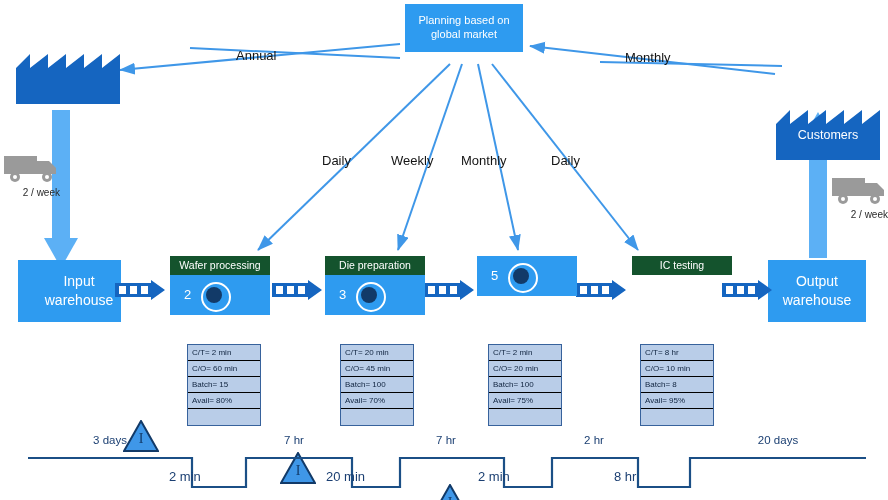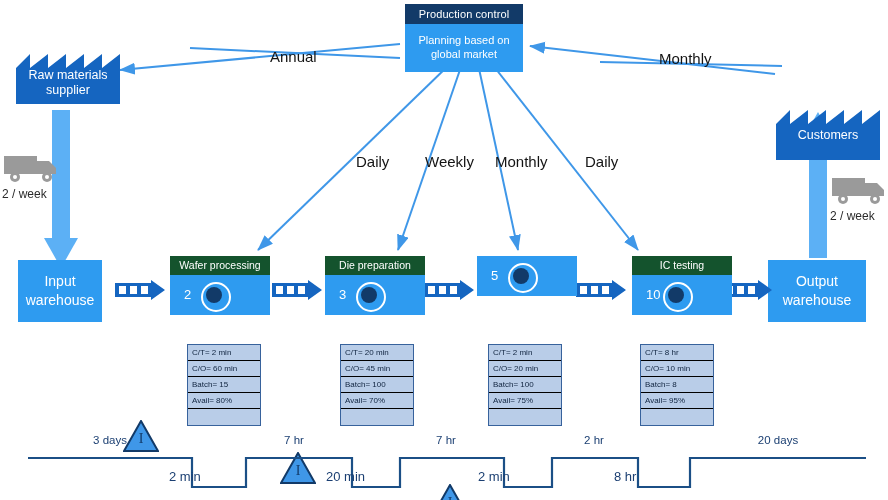--- a/index.html
+++ b/index.html
@@ -5,21 +5,21 @@
   html,body{margin:0;padding:0;background:#ffffff;}
   body{
     width:888px;height:500px;position:relative;overflow:hidden;
     font-family:"Liberation Sans","DejaVu Sans",sans-serif;
     color:#1b3f72;
   }
   .abs{position:absolute;}
 
   
   .sched-label{
-    font-size:15px;color:#141414;font-weight:400;white-space:nowrap;margin-left:34px;
+    font-size:13px;color:#141414;font-weight:400;white-space:nowrap;
   }
 
   
   #prod-control{left:405px;top:4px;width:118px;}
   #prod-control .pc-head{
     background:#123a68;color:#ffffff;font-size:11px;text-align:center;
     padding:4px 0 4px 0;letter-spacing:.1px;
   }
   #prod-control .pc-body{
     background:#2e9bf0;color:#ffffff;font-size:11px;text-align:center;
@@ -35,21 +35,21 @@
   }
   #supplier{left:16px;top:48px;}
   #customers{left:776px;top:48px;}
   #customers .flabel{top:24px;}
 
   
   .warehouse{
     background:#2e9bf0;color:#ffffff;font-size:14px;text-align:center;
     display:flex;align-items:center;justify-content:center;line-height:19px;
   }
-  #input-wh{left:18px;top:260px;width:84px;height:62px;}
+  #input-wh{left:18px;top:260px;width:84px;height:62px;padding-left:19px;}
   #output-wh{left:768px;top:260px;width:98px;height:62px;}
 
   
   .proc{width:100px;}
   .proc .p-head{
     background:#14532d;color:#ffffff;font-size:10.5px;text-align:center;
     padding:3px 0 4px 0;white-space:nowrap;overflow:hidden;
   }
   .proc .p-body{
     background:#2e9bf0;height:40px;position:relative;
@@ -89,21 +89,21 @@
   
   .inv{width:36px;height:32px;position:relative;}
   .inv .inv-i{
     position:absolute;left:0;right:0;top:11px;text-align:center;
     color:#123a68;font-size:14px;font-family:"Liberation Serif",serif;
   }
 
   
   .truck{width:58px;}
   .truck .tlabel{
-    text-align:left;font-size:12px;color:#2b2b2b;margin-top:-1px;
+    text-align:right;font-size:10px;color:#2b2b2b;margin-top:-1px;
   }
 
   
   #timeline{left:0;top:432px;width:888px;height:68px;}
   .tl-top{
     position:absolute;font-size:11.5px;color:#1b3f72;text-align:center;
     white-space:nowrap;
   }
   .tl-bot{
     position:absolute;font-size:13px;color:#1b3f72;text-align:left;
@@ -143,29 +143,27 @@
     <path d="M44,238 L78,238 L61,268 z" fill="#5cb0f5"></path>
   </g>
 
   <g>
     <rect x="809" y="140" width="18" height="118" fill="#5cb0f5"></rect>
     <path d="M801,142 L835,142 L818,112 z" fill="#5cb0f5"></path>
   </g>
 </svg>
 
 <div class="abs" id="prod-control">
-  <div class="pc-head">Production control</div>
   <div class="pc-body">Planning based on global market</div>
 </div>
 
 <div class="abs factory" id="supplier">
   <svg width="104" height="56">
     <path d="M0,20 L0,56 L104,56 L104,6 L86,20 L86,6 L68,20 L68,6 L50,20 L50,6 L32,20 L32,6 L14,20 L14,6 z" fill="#1565c0"></path>
   </svg>
-  <div class="flabel">Raw materials supplier</div>
 </div>
 
 <div class="abs factory" id="customers">
   <svg width="104" height="56">
     <path d="M0,20 L0,56 L104,56 L104,6 L86,20 L86,6 L68,20 L68,6 L50,20 L50,6 L32,20 L32,6 L14,20 L14,6 z" fill="#1565c0"></path>
   </svg>
   <div class="flabel">Customers</div>
 </div>
 
 <div class="abs sched-label" style="left:236px;top:48px;">Annual</div>
@@ -271,24 +269,20 @@
   </div>
 </div>
 <div class="abs proc" id="proc-3">
   <div class="p-body">
     <span class="p-num">5</span>
     <span class="p-gauge"></span>
   </div>
 </div>
 <div class="abs proc" id="proc-4">
   <div class="p-head">IC testing</div>
-  <div class="p-body">
-    <span class="p-num">10</span>
-    <span class="p-gauge"></span>
-  </div>
 </div>
 
 <div class="abs databox" id="db-1">
   <div class="drow">C/T= 2 min</div>
   <div class="drow">C/O= 60 min</div>
   <div class="drow">Batch= 15</div>
   <div class="drow">Avail= 80%</div>
   <div class="drow empty"></div>
 </div>
 <div class="abs databox" id="db-2">

